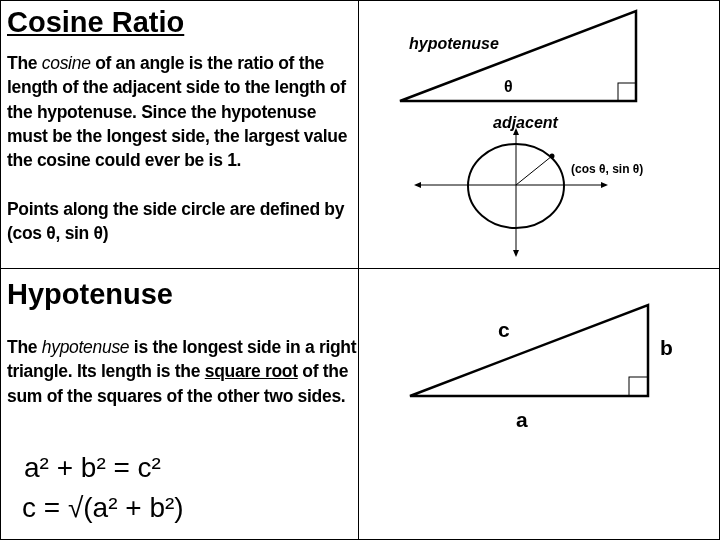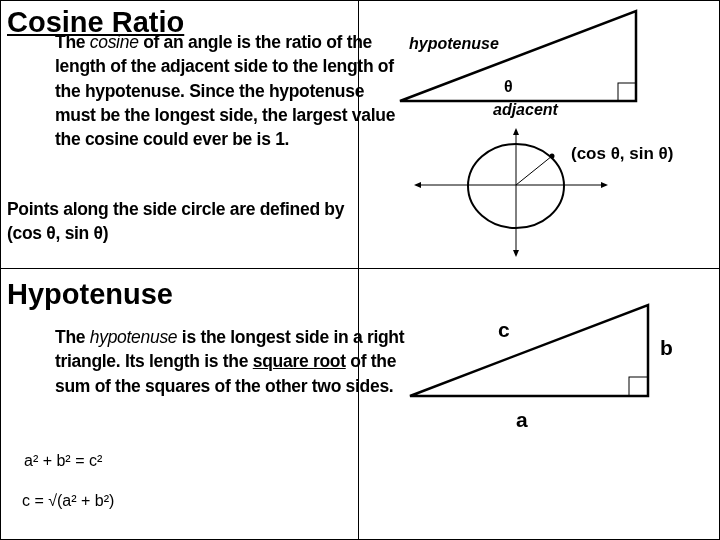--- a/index.html
+++ b/index.html
@@ -4,35 +4,35 @@
 <style>
   html,body{margin:0;padding:0;background:#fff;}
   body{width:720px;height:540px;position:relative;overflow:hidden;font-family:"Liberation Sans",sans-serif;color:#000;}
   .frame{position:absolute;left:0;top:0;width:718px;height:538px;border:1px solid #000;}
   .vdiv{position:absolute;left:358px;top:0;width:1px;height:540px;background:#000;}
   .hdiv{position:absolute;left:0;top:268px;width:720px;height:1px;background:#000;}
   .title{position:absolute;left:7px;font-weight:bold;font-size:29px;letter-spacing:0px;}
   .para{position:absolute;left:7px;width:350px;font-weight:bold;font-size:17.5px;line-height:24.3px;letter-spacing:-0.3px;}
   .para i{font-weight:normal;font-style:italic;}
   .para u{text-decoration:underline;}
-  .eq{position:absolute;left:24px;font-size:16px;font-weight:normal;}
+  .eq{position:absolute;left:24px;font-size:28px;font-weight:normal;}
   svg{position:absolute;left:0;top:0;}
   .lbl{position:absolute;font-weight:bold;font-size:16px;}
   .lbl-i{font-style:italic;}
   .big{font-size:21px;}
 </style>
 </head>
 <body>
 
 <div class="frame"></div>
 <div class="vdiv"></div>
 <div class="hdiv"></div>
 
 <div class="title" style="top:6px;text-decoration:underline;">Cosine Ratio</div>
-<div class="para" style="top:30px;margin-left:48px;"><span>The </span><i>cosine</i><span> of an angle is the ratio of the length of the adjacent side to the length of the hypotenuse. Since the hypotenuse must be the longest side, the largest value the cosine could ever be is 1.</span></div>
+<div class="para" style="top:51px;"><span>The </span><i>cosine</i><span> of an angle is the ratio of the length of the adjacent side to the length of the hypotenuse. Since the hypotenuse must be the longest side, the largest value the cosine could ever be is 1.</span></div>
 <div class="para" style="top:197px;">Points along the side circle are defined by (cos θ, sin θ)</div>
 
 <svg width="720" height="540">
   <g>
     <polygon points="400,101 636,11 636,101" fill="none" stroke="#000" stroke-width="2.5"></polygon>
     <rect x="618" y="83" width="18" height="18" fill="none" stroke="#000" stroke-width="1"></rect>
   </g>
   <g>
     <line x1="416" y1="185" x2="606" y2="185" stroke="#000" stroke-width="1"></line>
     <polygon points="414,185 421,182 421,188" fill="#000"></polygon>
@@ -45,23 +45,23 @@
     <circle cx="552" cy="156" r="2.5" fill="#000"></circle>
   </g>
   <g>
     <polygon points="410,396 648,305 648,396" fill="none" stroke="#000" stroke-width="2.5"></polygon>
     <rect x="629" y="377" width="19" height="19" fill="none" stroke="#000" stroke-width="1"></rect>
   </g>
 </svg>
 
 <div class="lbl lbl-i" style="left:409px;top:35px;">hypotenuse</div>
 <div class="lbl" style="left:504px;top:78px;">θ</div>
-<div class="lbl lbl-i" style="left:493px;top:101px;font-style:italic;">adjacent</div>
-<div class="lbl" style="left:571px;top:144px;font-size:17px;">(cos θ, sin θ)</div>
+<div class="lbl lbl-i" style="left:493px;top:114px;font-style:italic;">adjacent</div>
+<div class="lbl" style="left:571px;top:162px;font-size:12px;">(cos θ, sin θ)</div>
 
 <div class="title" style="top:278px;">Hypotenuse</div>
-<div class="para" style="top:325px;margin-left:48px;"><span>The </span><i>hypotenuse</i><span> is the longest side in a right triangle. Its length is the </span><u>square root</u><span> of the sum of the squares of the other two sides.</span></div>
+<div class="para" style="top:335px;"><span>The </span><i>hypotenuse</i><span> is the longest side in a right triangle. Its length is the </span><u>square root</u><span> of the sum of the squares of the other two sides.</span></div>
 <div class="eq" style="top:452px;">a² + b² = c²</div>
 <div class="eq" style="top:492px;left:22px;text-align:center;">c = √(a² + b²)</div>
 
 <div class="lbl big" style="left:498px;top:318px;">c</div>
 <div class="lbl big" style="left:660px;top:336px;">b</div>
 <div class="lbl big" style="left:516px;top:408px;">a</div>
 
 </body></html>

